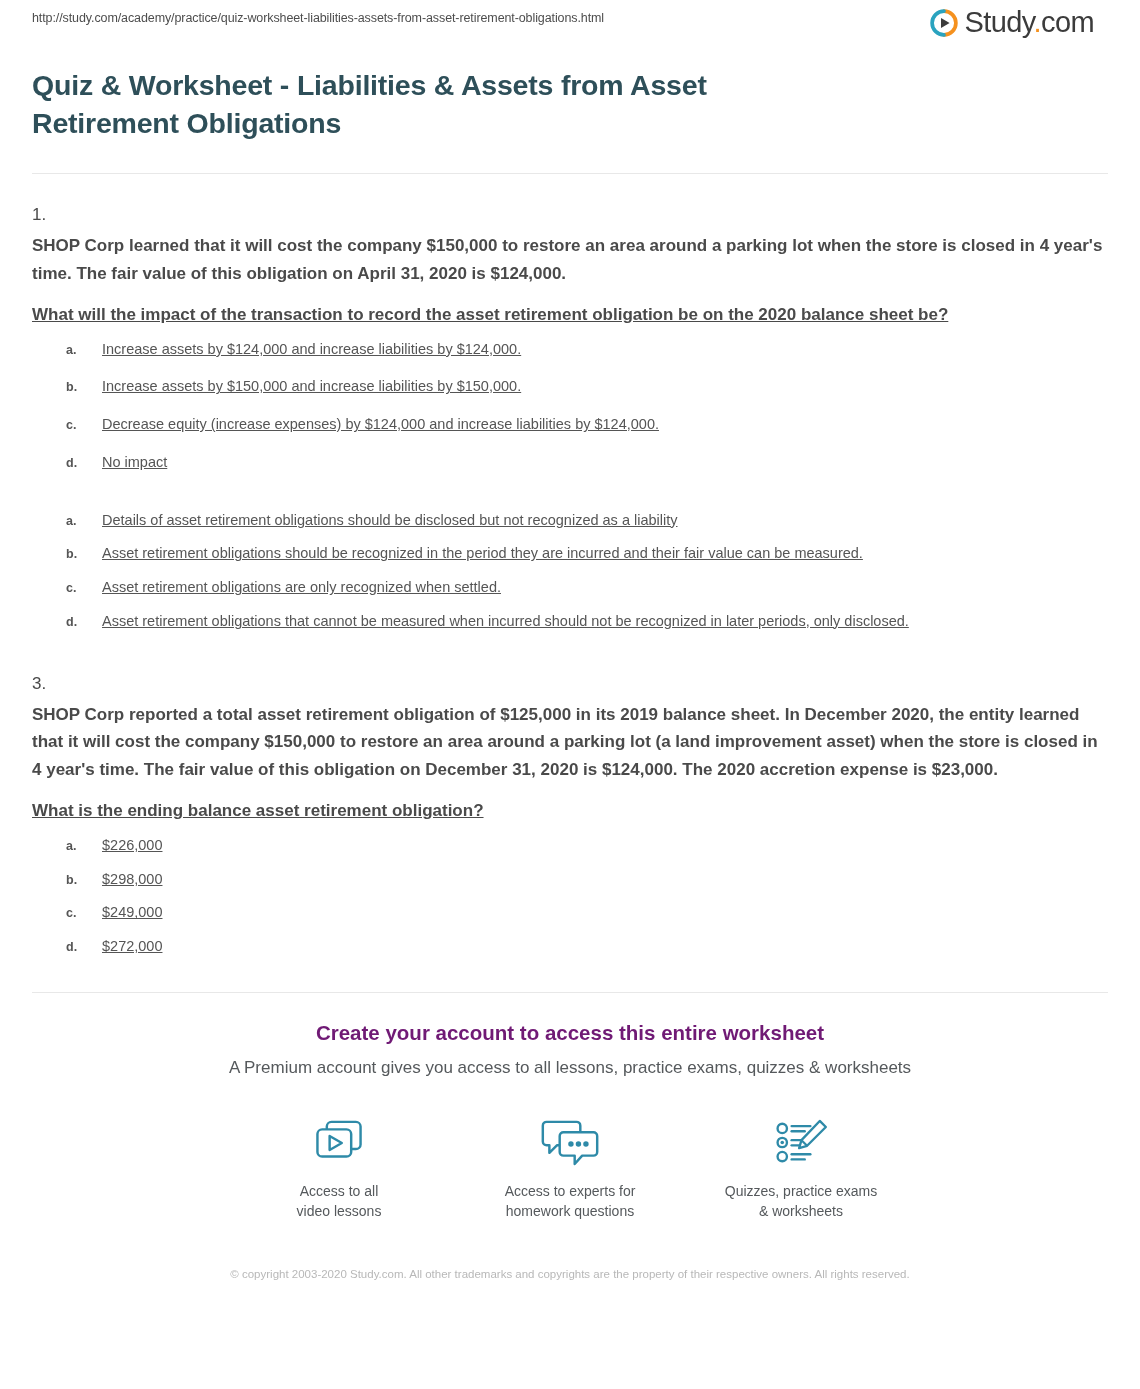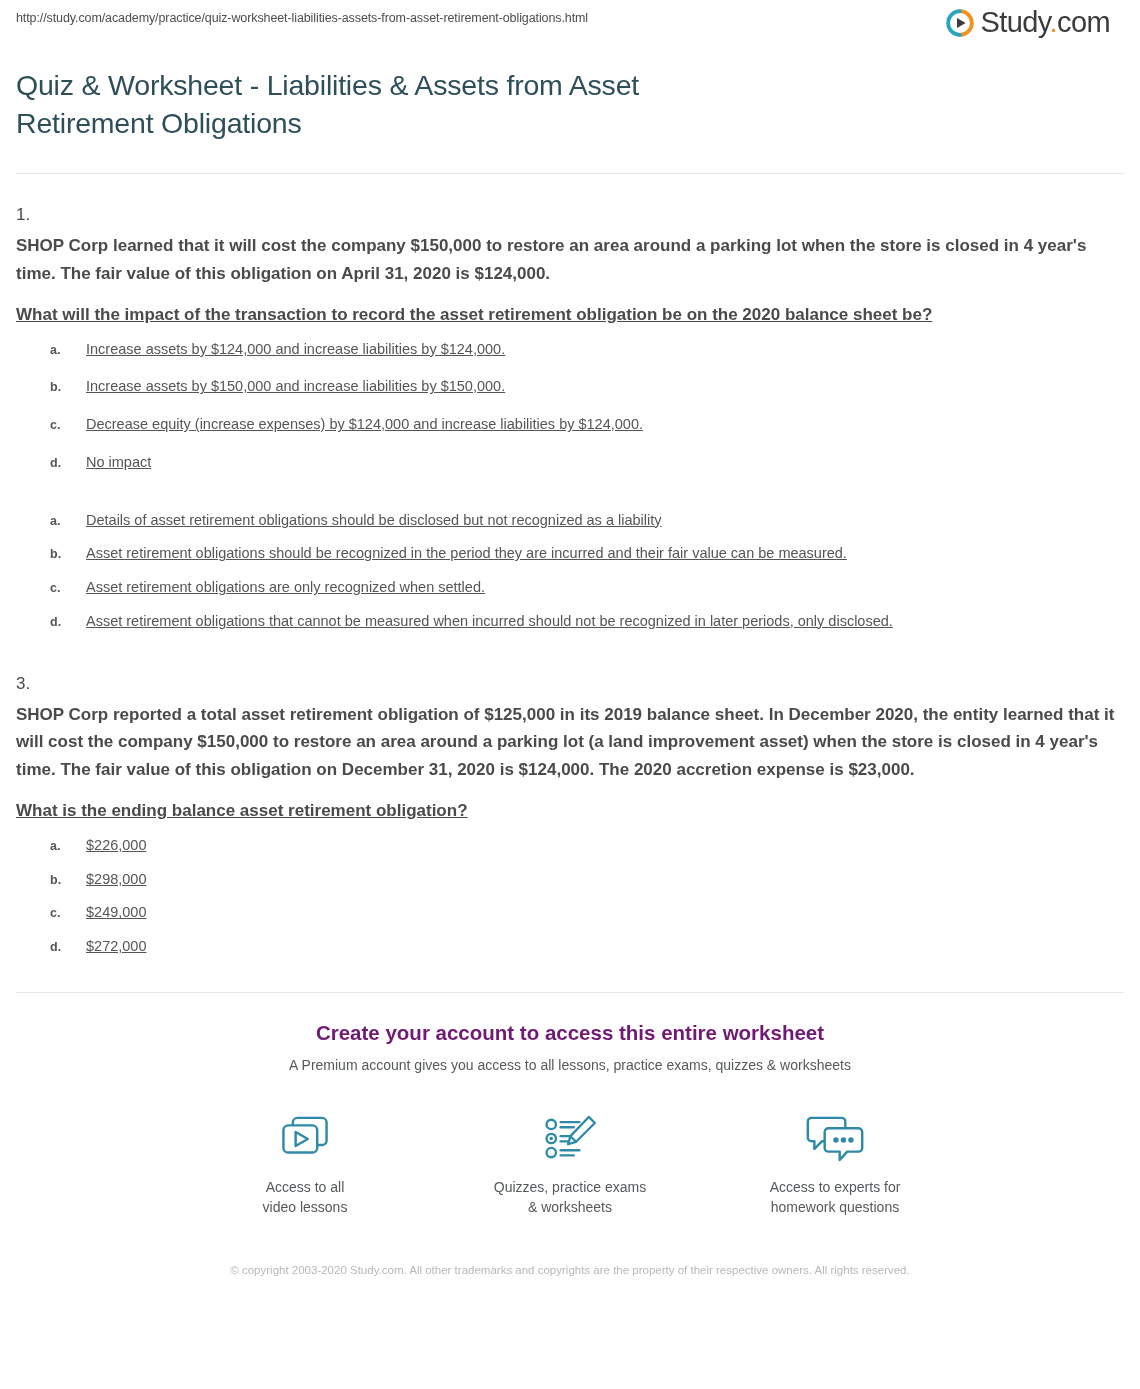--- a/index.html
+++ b/index.html
@@ -13,21 +13,21 @@
     font-family: "Liberation Sans", sans-serif;
     color: #4a4a4a;
     -webkit-font-smoothing: antialiased;
     overflow: hidden;
   }
   .page {
     position: relative;
     width: 1140px;
     height: 1389px;
     box-sizing: border-box;
-    padding: 0 16px;
+    padding: 0 32px;
   }
 
   
   .topbar {
     display: flex;
     align-items: flex-start;
     justify-content: space-between;
     padding-top: 11px;
     height: 44px;
     box-sizing: border-box;
@@ -58,21 +58,21 @@
     color: #3b3b3b;
     letter-spacing: -0.6px;
     line-height: 1;
     white-space: nowrap;
   }
   .logo-dot { color: #f5911e; }
 
   
   .title {
     font-size: 28.5px;
-    font-weight: normal;
+    font-weight: bold;
     color: #2e4f59;
     line-height: 1.33;
     letter-spacing: -0.2px;
     margin: 23px 0 13px 0;
     max-width: 760px;
   }
   .rule {
     border: 0;
     border-top: 1px solid #e8e8e8;
     margin: 30px 0 0 0;
@@ -128,29 +128,29 @@
   }
   .promo-head {
     font-size: 20.5px;
     color: #701a75;
     line-height: 1.3;
     margin: 0 0 9px 0;
     cursor: pointer;
     font-weight: bold;
   }
   .promo-sub {
-    font-size: 14px;
+    font-size: 17px;
     color: #55595c;
     line-height: 1.4;
     margin: 0;
   }
   .perks {
     display: flex;
     justify-content: center;
-    gap: 110px;
+    gap: 76px;
     margin-top: 34px;
   }
   .perk {
     width: 155px;
     text-align: center;
   }
   .perk-icon {
     height: 58px;
     display: flex;
     align-items: center;
@@ -279,20 +279,34 @@
       <div class="perk">
         <div class="perk-icon">
           <svg viewBox="0 0 64 56" width="60" height="53" aria-hidden="true">
             <rect x="19" y="6" width="36" height="29" rx="5" ry="5" fill="none" stroke="#2e8aa8" stroke-width="2.6"></rect>
             <rect x="9" y="14" width="36" height="29" rx="5" ry="5" fill="#ffffff" stroke="#2e8aa8" stroke-width="2.6"></rect>
             <polygon points="22,21 35,28.5 22,36" fill="none" stroke="#2e8aa8" stroke-width="2.6" stroke-linejoin="round"></polygon>
           </svg>
         </div>
         <div class="perk-label">Access to all
 video lessons</div>
+      </div>
+
+      <div class="perk">
+        <div class="perk-icon">
+          <svg viewBox="0 0 64 56" width="60" height="53" aria-hidden="true">
+            <path d="M7 6 h32 a4 4 0 0 1 4 4 v17 a4 4 0 0 1 -4 4 h-21 l-8 8 v-8 h-3 a4 4 0 0 1 -4 -4 v-17 a4 4 0 0 1 4 -4 z" fill="#ffffff" stroke="#2e8aa8" stroke-width="2.6" stroke-linejoin="round"></path>
+            <path d="M25 17 h32 a4 4 0 0 1 4 4 v17 a4 4 0 0 1 -4 4 h-12 l-8 9 v-9 h-12 a4 4 0 0 1 -4 -4 v-17 a4 4 0 0 1 4 -4 z" fill="#ffffff" stroke="#2e8aa8" stroke-width="2.6" stroke-linejoin="round"></path>
+            <circle cx="33" cy="29.5" r="2.9" fill="#2e8aa8"></circle>
+            <circle cx="41" cy="29.5" r="2.9" fill="#2e8aa8"></circle>
+            <circle cx="49" cy="29.5" r="2.9" fill="#2e8aa8"></circle>
+          </svg>
+        </div>
+        <div class="perk-label">Access to experts for
+homework questions</div>
       </div>
 
       <div class="perk">
         <div class="perk-icon">
           <svg viewBox="0 0 64 56" width="60" height="53" aria-hidden="true">
             <circle cx="12" cy="13" r="5" fill="none" stroke="#2e8aa8" stroke-width="2.5"></circle>
             <circle cx="12" cy="28" r="5" fill="none" stroke="#2e8aa8" stroke-width="2.5"></circle>
             <circle cx="12" cy="28" r="1.9" fill="#2e8aa8"></circle>
             <circle cx="12" cy="43" r="5" fill="none" stroke="#2e8aa8" stroke-width="2.5"></circle>
             <line x1="22" y1="10.5" x2="42" y2="10.5" stroke="#2e8aa8" stroke-width="2.5" stroke-linecap="round"></line>
@@ -302,32 +316,18 @@
             <line x1="22" y1="40.5" x2="42" y2="40.5" stroke="#2e8aa8" stroke-width="2.5" stroke-linecap="round"></line>
             <line x1="22" y1="46" x2="36" y2="46" stroke="#2e8aa8" stroke-width="2.5" stroke-linecap="round"></line>
             <path d="M52 5 L58.5 11.5 L38.5 31.5 L30 34 L32.5 25.5 Z" fill="#ffffff" stroke="#2e8aa8" stroke-width="2.5" stroke-linejoin="round"></path>
             <path d="M32.5 25.5 L38.5 31.5" stroke="#2e8aa8" stroke-width="2.3"></path>
           </svg>
         </div>
         <div class="perk-label">Quizzes, practice exams
 &amp; worksheets</div>
       </div>
 
-      <div class="perk">
-        <div class="perk-icon">
-          <svg viewBox="0 0 64 56" width="60" height="53" aria-hidden="true">
-            <path d="M7 6 h32 a4 4 0 0 1 4 4 v17 a4 4 0 0 1 -4 4 h-21 l-8 8 v-8 h-3 a4 4 0 0 1 -4 -4 v-17 a4 4 0 0 1 4 -4 z" fill="#ffffff" stroke="#2e8aa8" stroke-width="2.6" stroke-linejoin="round"></path>
-            <path d="M25 17 h32 a4 4 0 0 1 4 4 v17 a4 4 0 0 1 -4 4 h-12 l-8 9 v-9 h-12 a4 4 0 0 1 -4 -4 v-17 a4 4 0 0 1 4 -4 z" fill="#ffffff" stroke="#2e8aa8" stroke-width="2.6" stroke-linejoin="round"></path>
-            <circle cx="33" cy="29.5" r="2.9" fill="#2e8aa8"></circle>
-            <circle cx="41" cy="29.5" r="2.9" fill="#2e8aa8"></circle>
-            <circle cx="49" cy="29.5" r="2.9" fill="#2e8aa8"></circle>
-          </svg>
-        </div>
-        <div class="perk-label">Access to experts for
-homework questions</div>
-      </div>
-
     </div>
 
     <div class="copyright">© copyright 2003-2020 Study.com. All other trademarks and copyrights are the property of their respective owners. All rights reserved.</div>
   </div>
 
 </div>
 
 </body></html>

